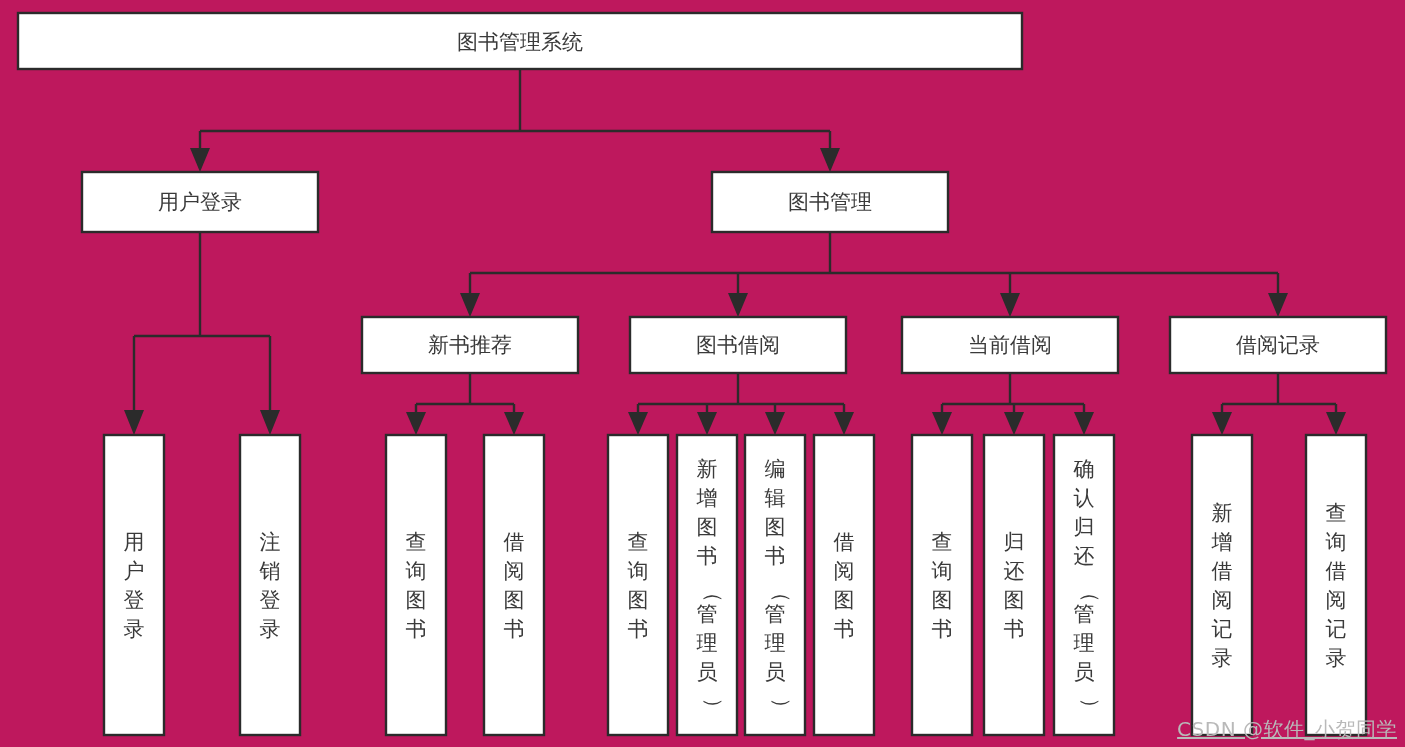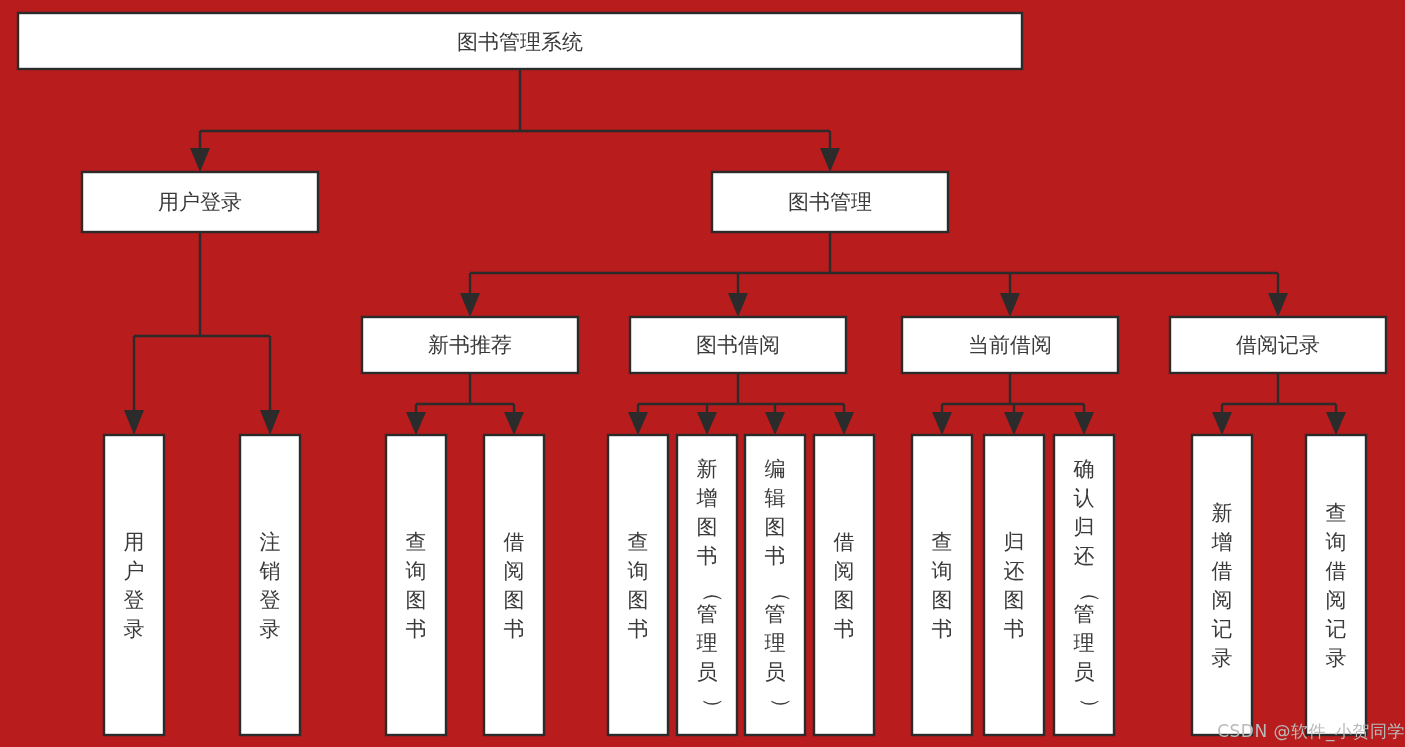--- a/index.html
+++ b/index.html
@@ -10,21 +10,21 @@
   body {
     width: 1405px;
     height: 747px;
     font-family: "DejaVu Sans", "Liberation Sans", sans-serif;
     overflow: hidden;
   }
   #diagram-root {
     position: relative;
     width: 1405px;
     height: 747px;
-    background: #b91c1c;
+    background: #be185d;
   }
   svg.diagram-canvas {
     position: absolute;
     left: 0;
     top: 0;
     width: 1405px;
     height: 747px;
     display: block;
   }
   .node-box {
@@ -52,28 +52,29 @@
     stroke-width: 2.4;
     fill: none;
     stroke-linecap: butt;
   }
   .arrow-head {
     fill: #2b2b2b;
     stroke: none;
   }
   .watermark {
     position: absolute;
-    right: 0;
+    right: 8px;
     bottom: 4px;
     font-family: "DejaVu Sans", "Liberation Sans", sans-serif;
-    font-size: 17px;
+    font-size: 20px;
     color: #b9b9b9;
     letter-spacing: 0.5px;
     white-space: nowrap;
     user-select: none;
+    text-decoration: underline;
   }
 </style>
 </head>
 <body>
 
 <div id="diagram-root">
 
   <svg class="diagram-canvas" viewBox="0 0 1405 747">
 
     <g>

